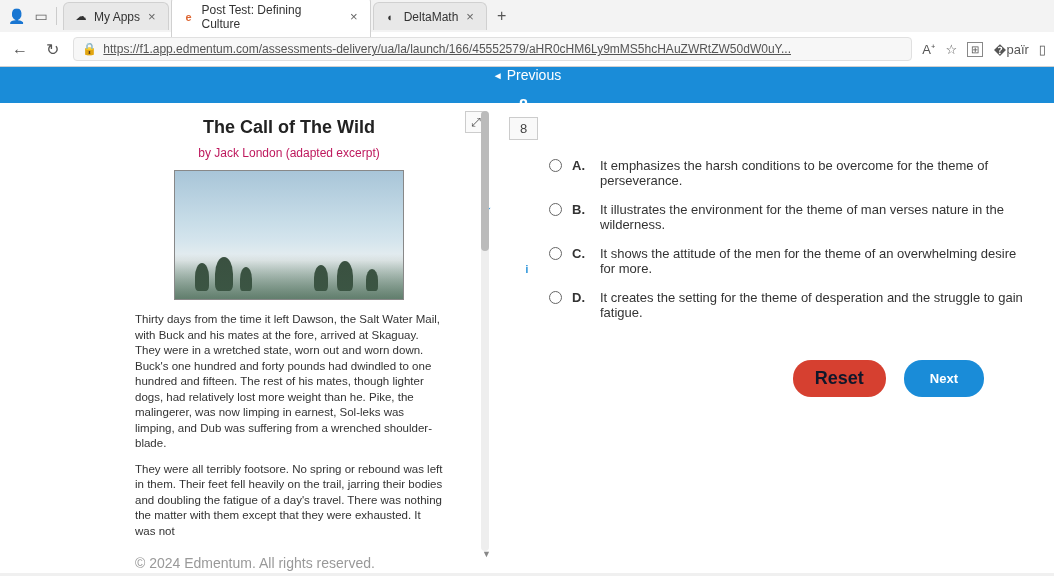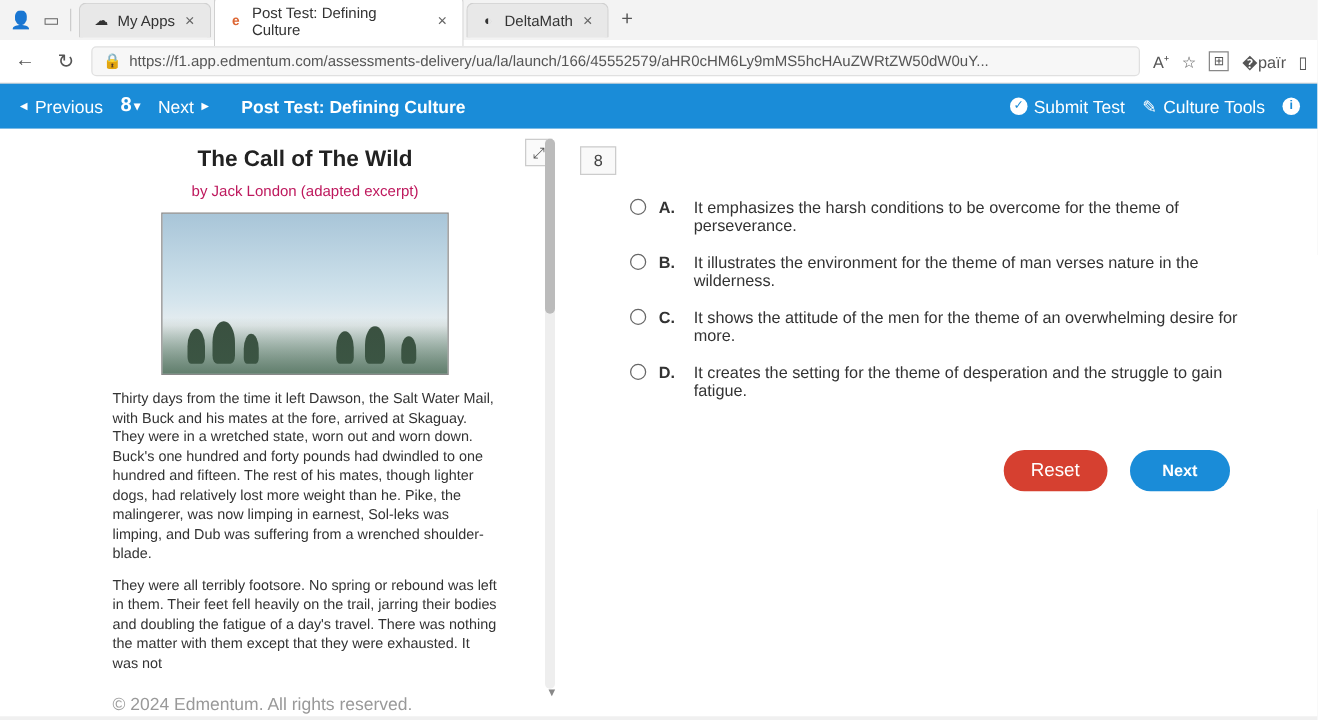--- a/index.html
+++ b/index.html
@@ -12,41 +12,41 @@
 .tab { display: flex; align-items: center; gap: 6px; padding: 6px 10px; background: #e8e8e8; border-radius: 6px 6px 0 0; font-size: 12px; color: #333; max-width: 200px; border: 1px solid #d0d0d0; border-bottom: none; }
 .tab.active { background: #fff; }
 .tab-favicon { width: 14px; height: 14px; display: flex; align-items: center; justify-content: center; font-size: 11px; }
 .tab-close { color: #666; font-size: 13px; padding: 0 2px; }
 .tab-add { padding: 4px 8px; color: #555; font-size: 16px; }
 
 .addr-bar { display: flex; align-items: center; height: 34px; padding: 0 8px; gap: 10px; background: #fff; }
 .nav-btn { color: #555; font-size: 16px; padding: 2px 4px; }
 .url-box { flex: 1; display: flex; align-items: center; gap: 6px; background: #f7f7f7; border: 1px solid #e0e0e0; border-radius: 4px; padding: 4px 8px; font-size: 12px; color: #555; }
 .url-lock { color: #888; font-size: 12px; }
-.url-text { white-space: nowrap; overflow: hidden; text-overflow: ellipsis; }
+.url-text { white-space: nowrap; overflow: hidden; text-overflow: ellipsis; text-decoration: underline; }
 .right-icons { display: flex; gap: 10px; align-items: center; color: #555; font-size: 13px; }
 .icon-box { border: 1px solid #888; padding: 1px 3px; font-size: 10px; }
 
 
-.app-bar { background: #1a8cd8; color: #fff; display: flex; align-items: center; height: 36px; padding: 0 14px; gap: 14px; font-size: 14px; }
+.app-bar { background: #1a8cd8; color: #fff; display: flex; align-items: center; height: 36px; padding: 0 14px; gap: 14px; font-size: 14px; flex-direction: column; }
 .prev-btn { display: flex; align-items: center; gap: 4px; }
 .prev-btn::before { content: "◄"; font-size: 10px; }
 .q-num { font-weight: bold; font-size: 16px; display: flex; align-items: center; gap: 2px;}
 .next-btn { display: flex; align-items: center; gap: 4px; }
 .next-btn::after { content: "►"; font-size: 10px; }
 .app-title { font-weight: bold; margin-left: 10px; }
 .spacer { flex: 1; }
 .submit-btn { display: flex; align-items: center; gap: 5px; }
 .check-circle { display:inline-block; width:14px; height:14px; border-radius:50%; background:#fff; color:#1a8cd8; font-size:10px; text-align:center; line-height:14px;}
 .tools-btn { display: flex; align-items: center; gap: 5px; }
 .info-circle { display:inline-block; width:14px; height:14px; border-radius:50%; background:#fff; color:#1a8cd8; font-size:10px; text-align:center; line-height:14px; font-weight:bold;}
 
 
 .content { display: flex; height: 470px; background: #fff; }
-.passage-col { width: 420px; padding: 14px 22px 0 90px; position: relative; }
+.passage-col { width: 420px; padding: 14px 22px 0 90px; position: relative; margin-left: 45px; }
 .divider-col { width: 30px; position: relative; padding-top: 8px;}
 .expand-icon { width: 22px; height: 22px; border: 1px solid #ccc; display:flex; align-items:center; justify-content:center; font-size:12px; color:#555; background:#fafafa;}
 .scroll-track { position:absolute; top: 8px; right: 6px; width: 8px; height: 440px; background:#eee; border-radius:4px;}
 .scroll-thumb { position:absolute; top:0; width:8px; height:140px; background:#bbb; border-radius:4px;}
 .scroll-arrow { position:absolute; right:4px; font-size:9px; color:#888;}
 
 .question-col { flex: 1; padding: 14px 30px 0 14px; }
 
 .passage-title { font-size: 18px; font-weight: bold; text-align: center; margin-bottom: 8px; color: #222;}
 .passage-author { font-size: 12px; text-align: center; color: #be185d; margin-bottom: 10px;}
@@ -65,21 +65,21 @@
 .q-badge { display:inline-block; border:1px solid #ccc; padding:3px 10px; font-size:13px; color:#444; background:#f9f9f9; margin-bottom: 18px;}
 .instruction { font-size: 13px; color: #333; margin-bottom: 16px;}
 .question-text { font-size: 13px; color: #333; margin-bottom: 22px;}
 .choices { padding-left: 40px;}
 .choice-row { display: flex; align-items: flex-start; gap: 10px; margin-bottom: 14px; font-size: 13px; color: #333;}
 .radio { width: 13px; height: 13px; border: 1.5px solid #666; border-radius: 50%; margin-top: 1px; flex-shrink:0;}
 .choice-letter { font-weight: bold; width: 18px;}
 .choice-text { flex: 1;}
 
 .action-row { display: flex; gap: 18px; justify-content: flex-end; margin-top: 40px; padding-right: 40px;}
-.reset-btn { background: #d64030; color:#ffffff; border:none; border-radius: 18px; padding: 8px 22px; font-size: 15px; font-weight:normal;}
+.reset-btn { background: #d64030; color:#0f172a; border:none; border-radius: 18px; padding: 8px 22px; font-size: 18px; font-weight:bold;}
 .nxt-btn { background: #1a8cd8; color:#fff; border:none; border-radius: 18px; padding: 8px 26px; font-size: 13px; font-weight:bold;}
 
 .footer { position:absolute; bottom:2px; left:90px; font-size:14px; color:#999;}
 </style>
 </head>
 <body>
 
 <div class="browser-top">
   <div class="tab-bar">
     <span class="browser-icon">👤</span>

